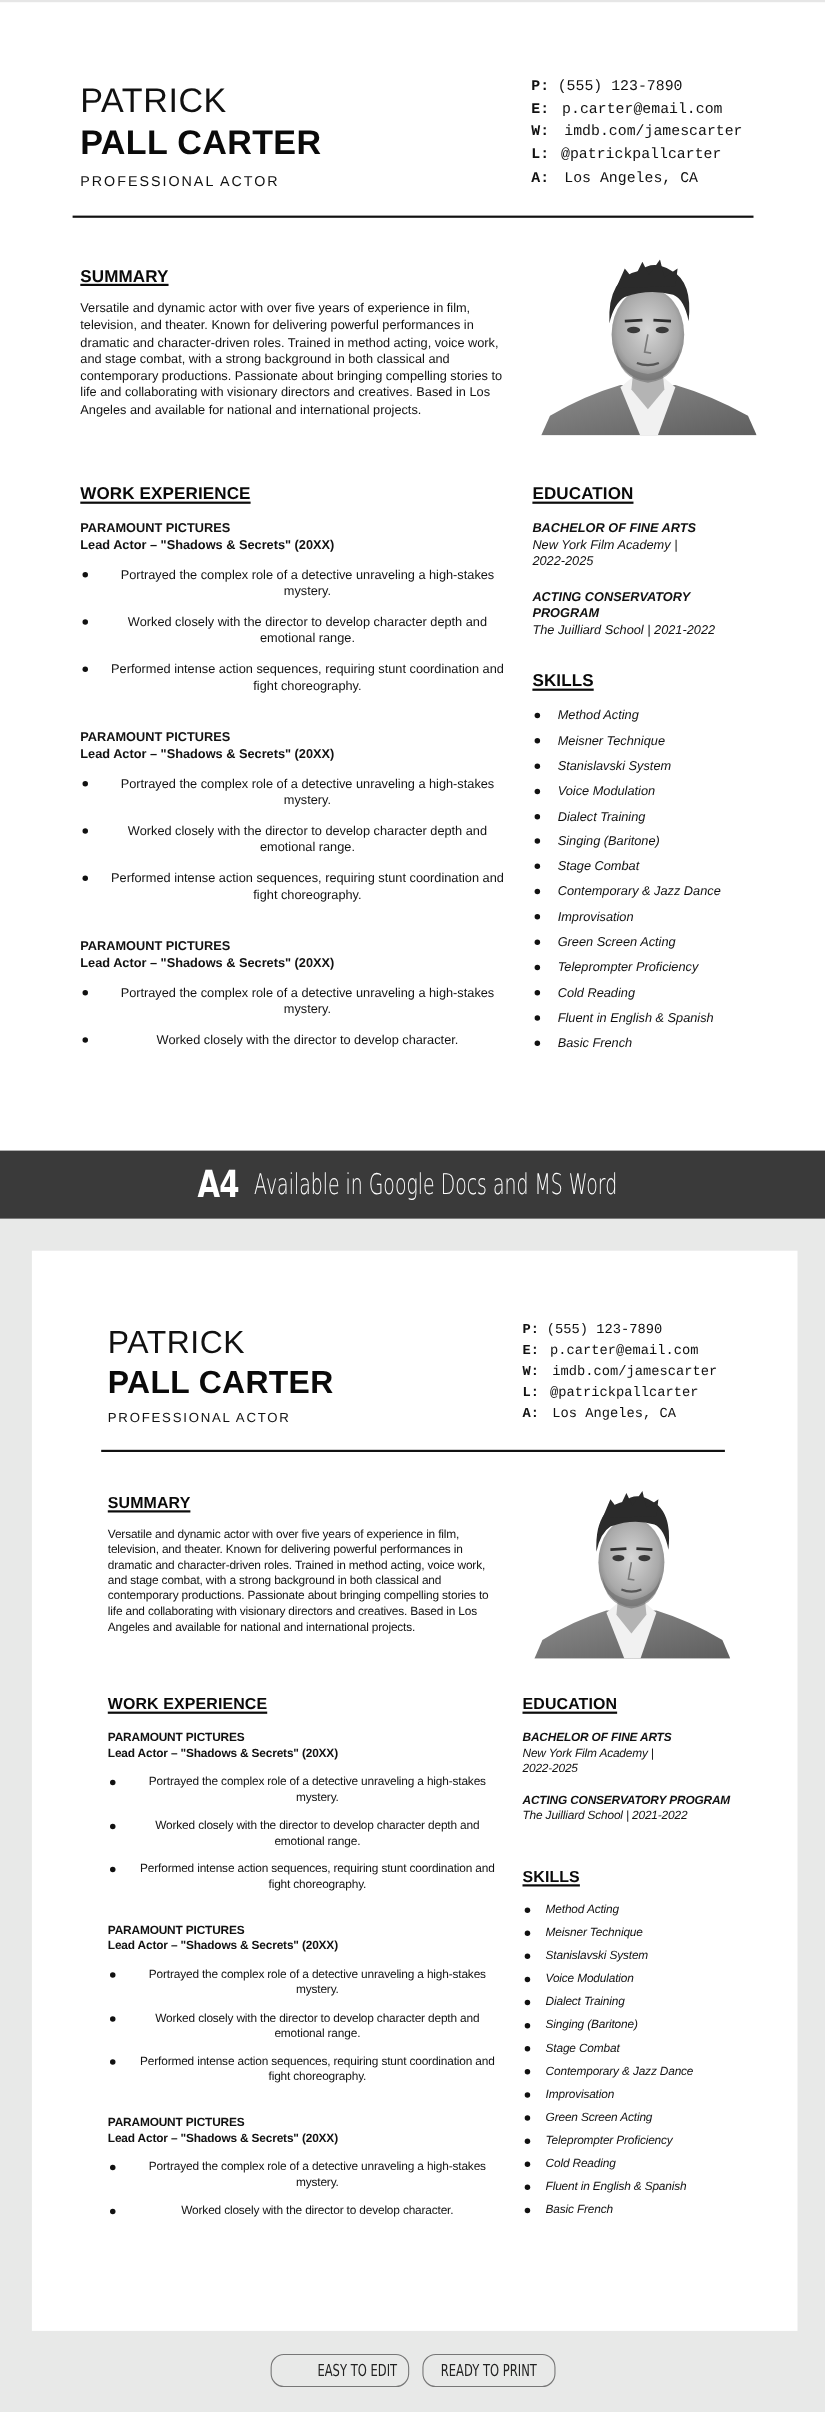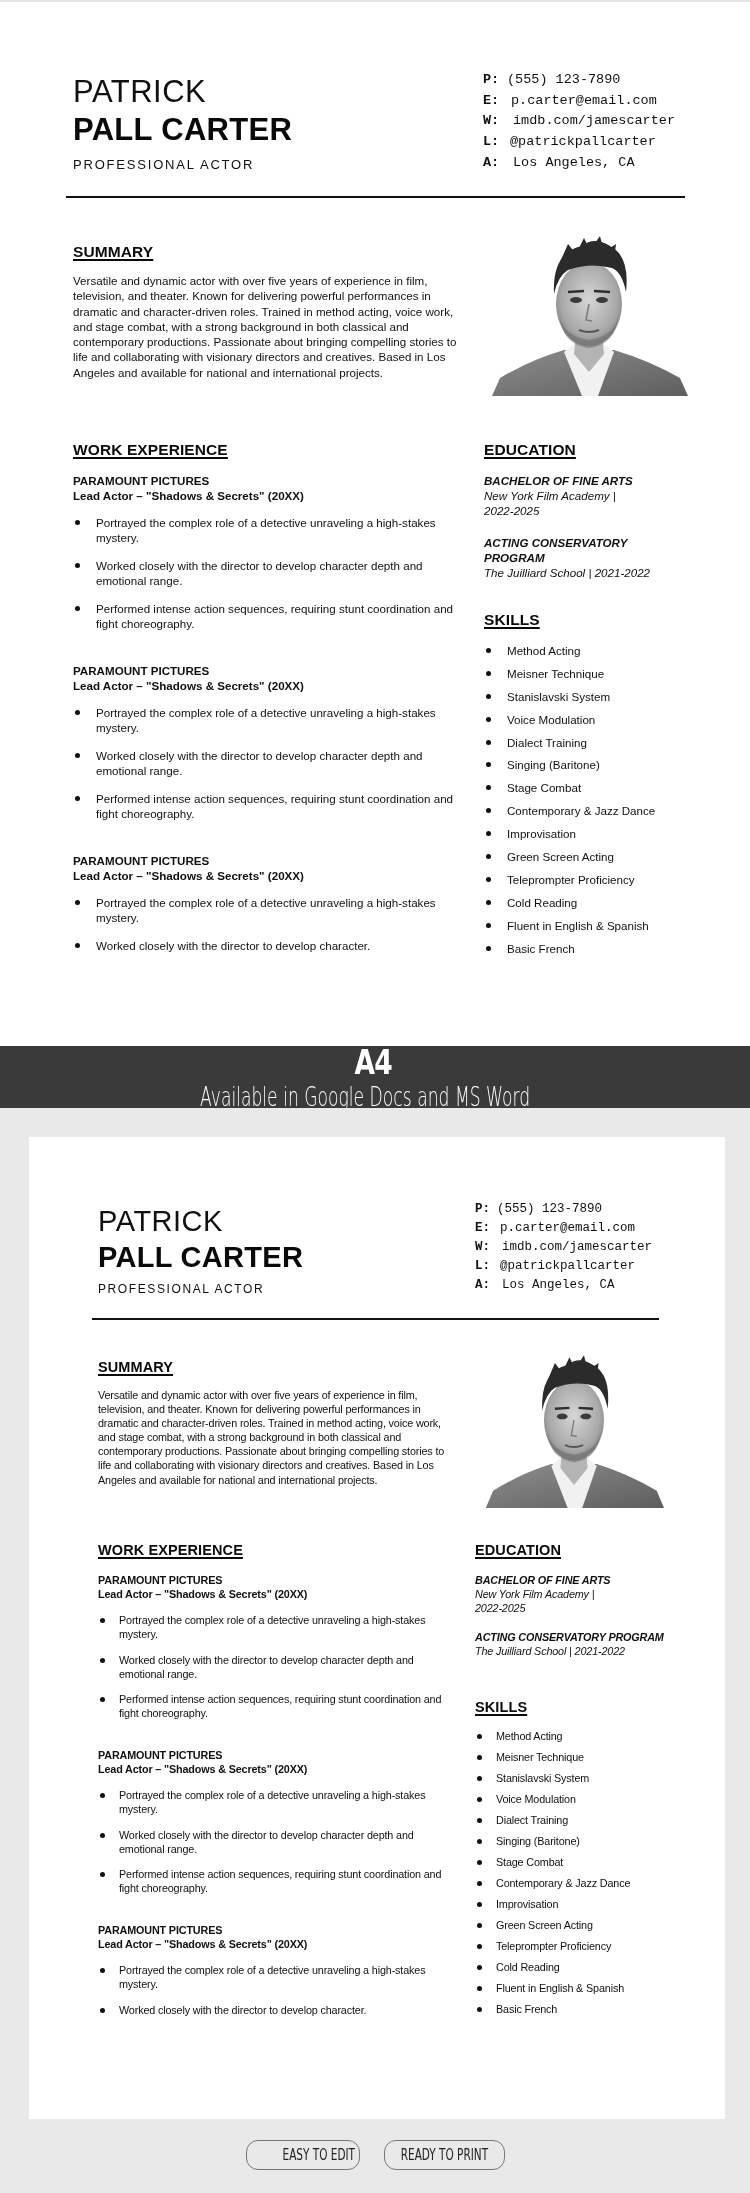--- a/index.html
+++ b/index.html
@@ -16,42 +16,42 @@
   .contact-row { position: absolute; font-size: 13.5px; white-space: nowrap; color: #111; font-family: Liberation Mono, monospace; }
   .contact-row .k { font-weight: 700; display: inline-block; width: 24px; }
   .divider { position: absolute; height: 2px; background: #111; }
   .sec-h { position: absolute; font-size: 15.5px; font-weight: 700; text-decoration: underline; text-underline-offset: 2px; text-decoration-thickness: 1.5px; letter-spacing: 0.1px; color: #0a0a0a; }
   .summary { position: absolute; font-size: 11.6px; line-height: 15.3px; color: #111; }
   .photo { position: absolute; background: #fff; overflow: hidden; }
   .job { position: absolute; }
   .job-co { font-size: 11.6px; font-weight: 700; line-height: 15px; color: #111; }
   .job-role { font-size: 11.6px; font-weight: 700; line-height: 15px; color: #111; }
   .bullets { list-style: none; margin-top: 12px; }
-  .bullets li { position: relative; padding-left: 23px; font-size: 11.6px; line-height: 15px; margin-bottom: 13px; color: #111; }
+  .bullets li { position: relative; padding-left: 23px; font-size: 11.6px; line-height: 15px; margin-bottom: 13px; color: #111; text-align: center; }
   .bullets li::before { content: ""; position: absolute; left: 2px; top: 5px; width: 5px; height: 5px; border-radius: 50%; background: #111; }
   .edu-item { position: absolute; font-size: 11.6px; line-height: 15px; color: #111; font-style: italic; }
   .edu-item .deg { font-weight: 700; }
   .skills { position: absolute; list-style: none; }
-  .skills li { position: relative; padding-left: 23px; font-size: 11.6px; line-height: 15px; height: 22.9px; color: #111; }
+  .skills li { position: relative; padding-left: 23px; font-size: 11.6px; line-height: 15px; height: 22.9px; color: #111; font-style: italic; }
   .skills li::before { content: ""; position: absolute; left: 2px; top: 5px; width: 5px; height: 5px; border-radius: 50%; background: #111; }
 
   
   .copy2 .name-first, .copy2 .name-last { font-size: 29px; }
   .copy2 .title { font-size: 12px; letter-spacing: 1.6px; }
   .copy2 .contact-row { font-size: 12.5px; }
   .copy2 .contact-row .k { width: 22px; }
   .copy2 .sec-h { font-size: 14.5px; }
   .copy2 .summary { font-size: 10.8px; line-height: 14.1px; letter-spacing: -0.15px; }
   .copy2 .job-co, .copy2 .job-role { font-size: 10.8px; line-height: 14px; letter-spacing: -0.15px; }
   .copy2 .bullets li { font-size: 10.8px; line-height: 14px; margin-bottom: 11.5px; padding-left: 21px; letter-spacing: -0.15px; }
   .copy2 .edu-item { font-size: 10.8px; line-height: 14px; letter-spacing: -0.15px; }
   .copy2 .skills li { font-size: 10.8px; line-height: 14px; height: 21px; padding-left: 21px; letter-spacing: -0.15px; }
 
   
-  .banner { position: absolute; left: 0; top: 1046px; width: 750px; height: 62px; background: #3a3a3a; display: flex; align-items: center; justify-content: center; color: #fff; flex-direction: column; }
+  .banner { position: absolute; left: 0; top: 1046px; width: 750px; height: 62px; background: #3a3a3a; display: flex; align-items: center; justify-content: center; color: #fff; }
   .banner .a4 { font-family: "DejaVu Sans", sans-serif; font-weight: 700; font-size: 34px; letter-spacing: -1px; margin-right: 14px; transform: scaleX(0.78); display: inline-block; transform-origin: right center; }
   .banner .txt { font-family: "DejaVu Sans", sans-serif; font-size: 26px; font-weight: 300; transform: scaleX(0.66); display: inline-block; transform-origin: left center; white-space: nowrap; margin-right: -150px; }
 
   .graybg { position: absolute; left: 0; top: 1108px; width: 750px; height: 1085px; background: #e8e9e8; }
   .card { position: absolute; left: 29px; top: 1137px; width: 696px; height: 982px; background: #ffffff; }
 
   .pill { position: absolute; top: 2140px; height: 30px; border: 1px solid #777; border-radius: 12px; background: #e8e9e8; display: flex; align-items: center; justify-content: center; }
   .pill span { font-family: "DejaVu Sans", sans-serif; font-size: 15px; color: #222; transform: scaleX(0.7); display: inline-block; white-space: nowrap; }
 </style>
 </head>
@@ -278,18 +278,18 @@
     <li>Contemporary &amp; Jazz Dance</li>
     <li>Improvisation</li>
     <li>Green Screen Acting</li>
     <li>Teleprompter Proficiency</li>
     <li>Cold Reading</li>
     <li>Fluent in English &amp; Spanish</li>
     <li>Basic French</li>
   </ul>
 </div>
 
-<div class="pill" style="left:246px;width:114px;padding-left:31px;">
+<div class="pill" style="left:246px;width:126px;padding-left:31px;">
   <span>EASY TO EDIT</span>
 </div>
 <div class="pill" style="left:384px;width:121px;">
   <span>READY TO PRINT</span>
 </div>
 
 </body></html>

